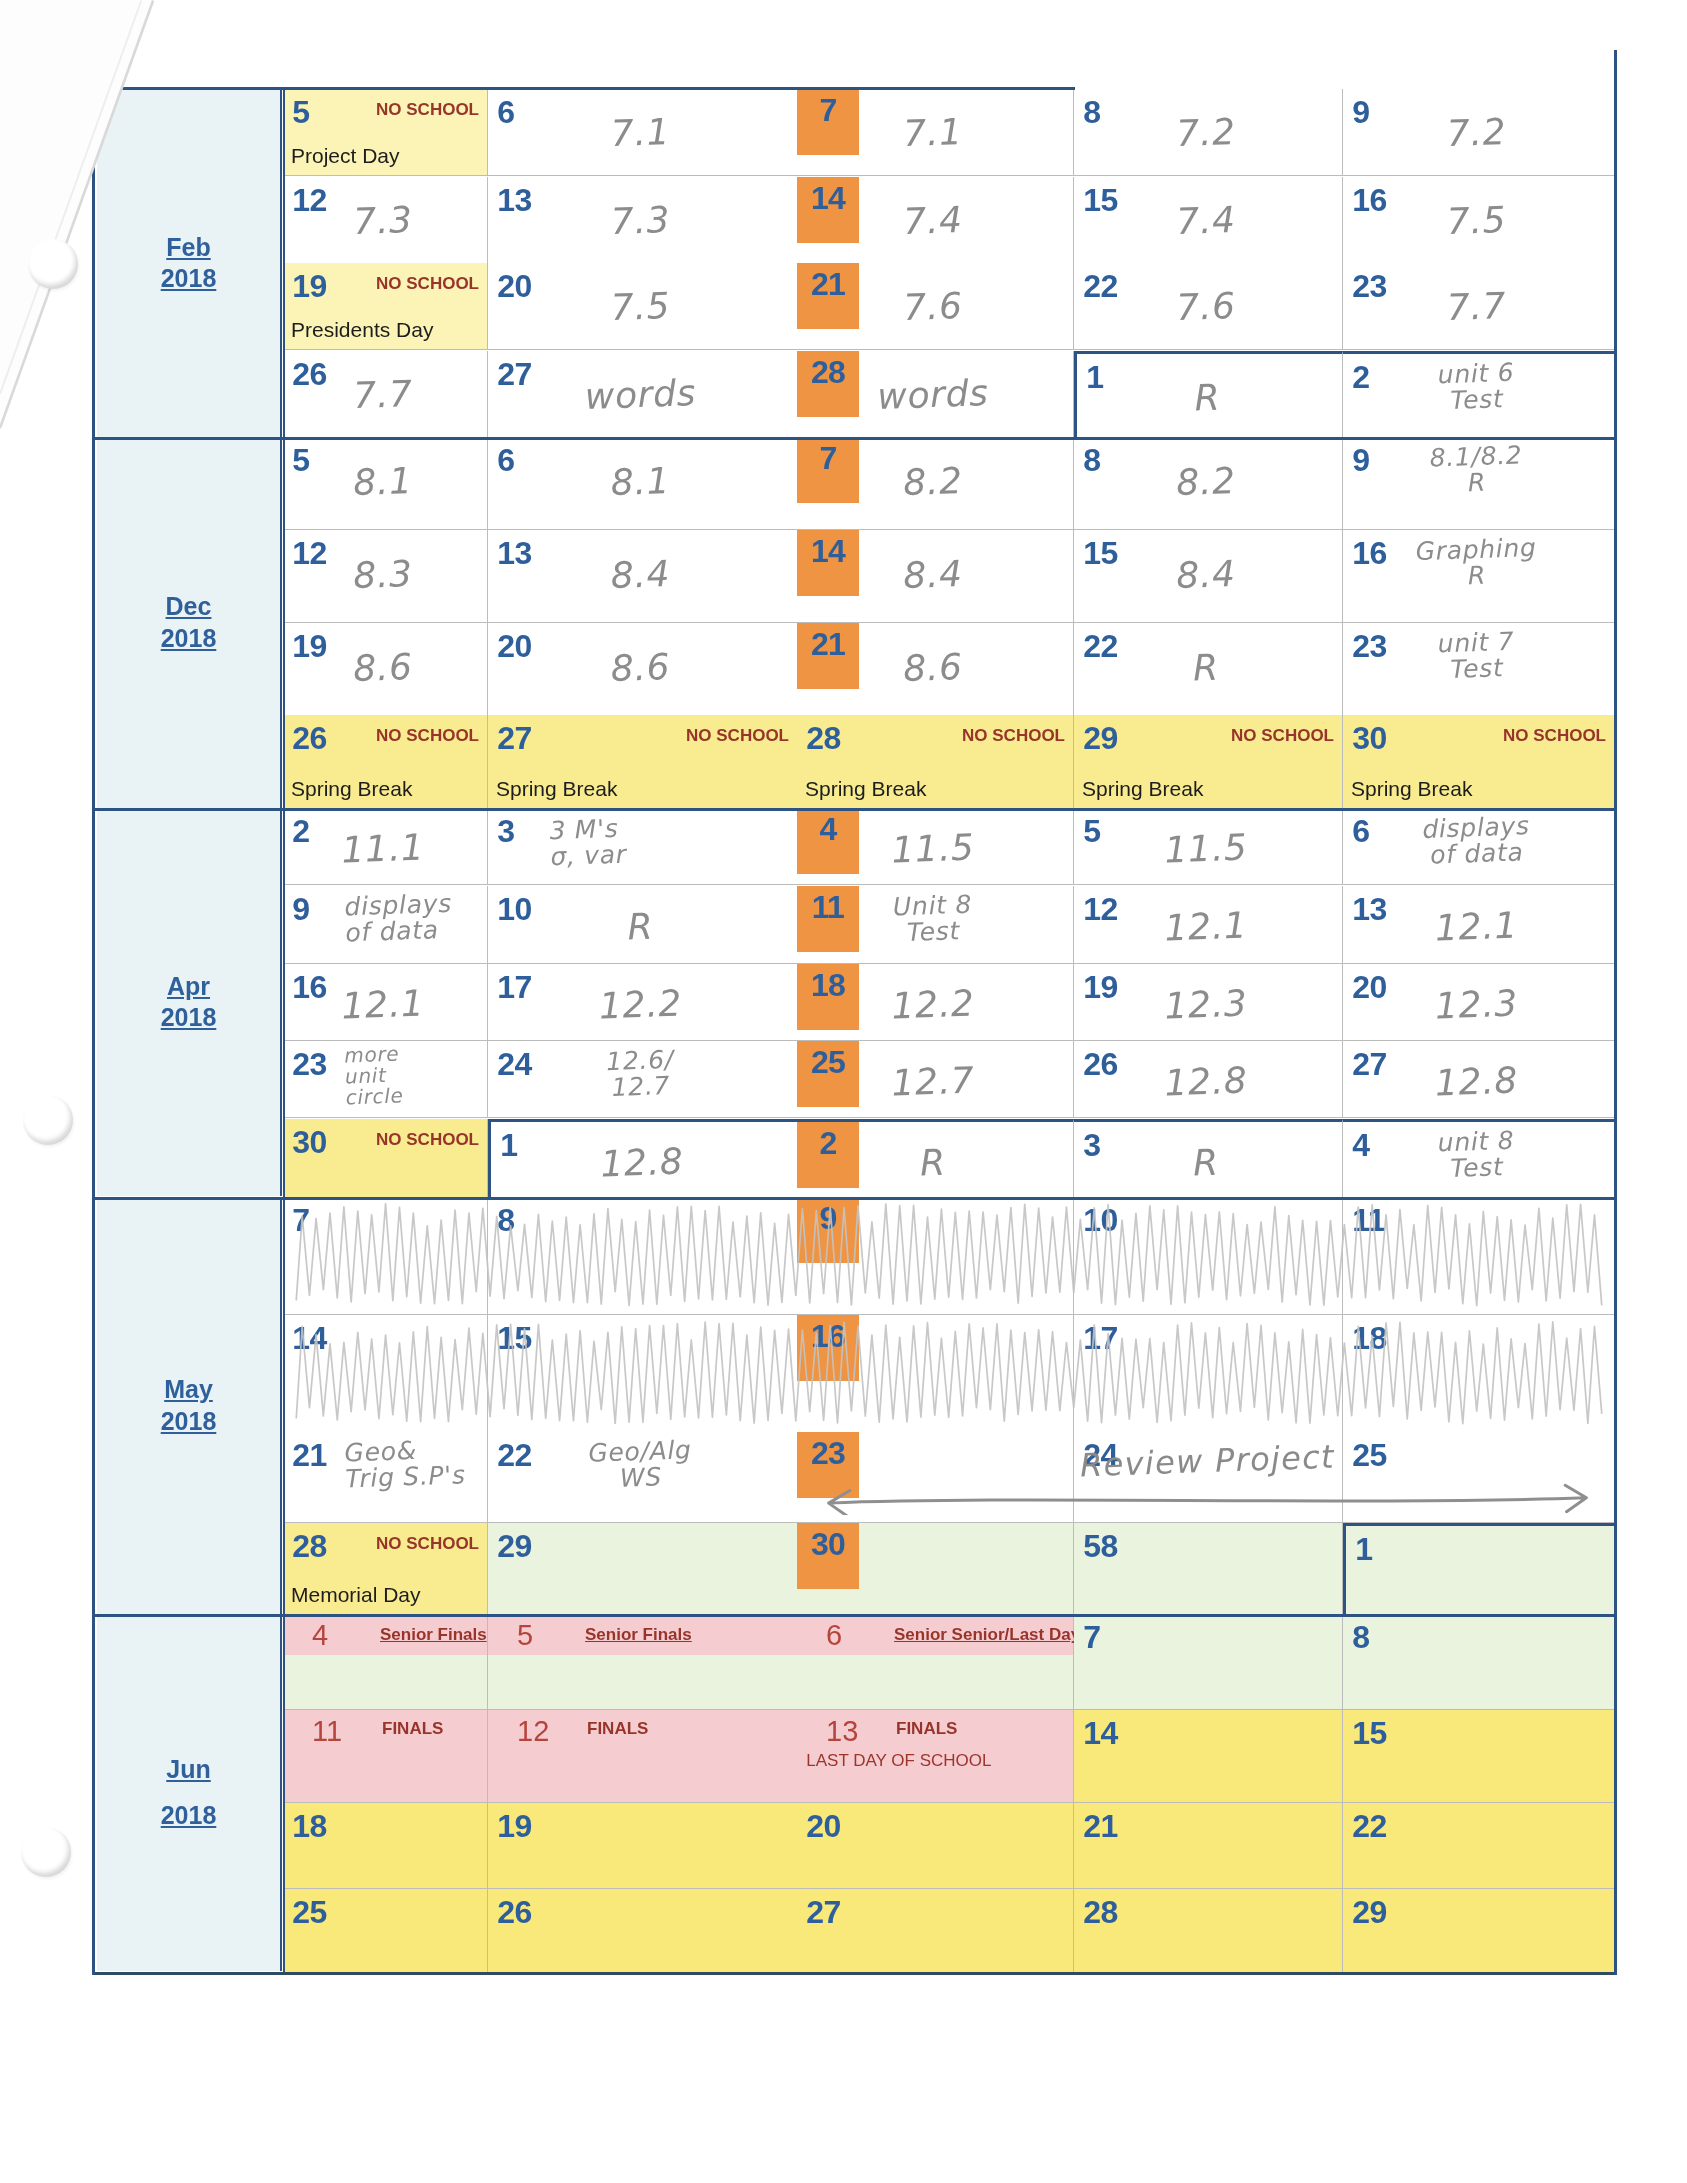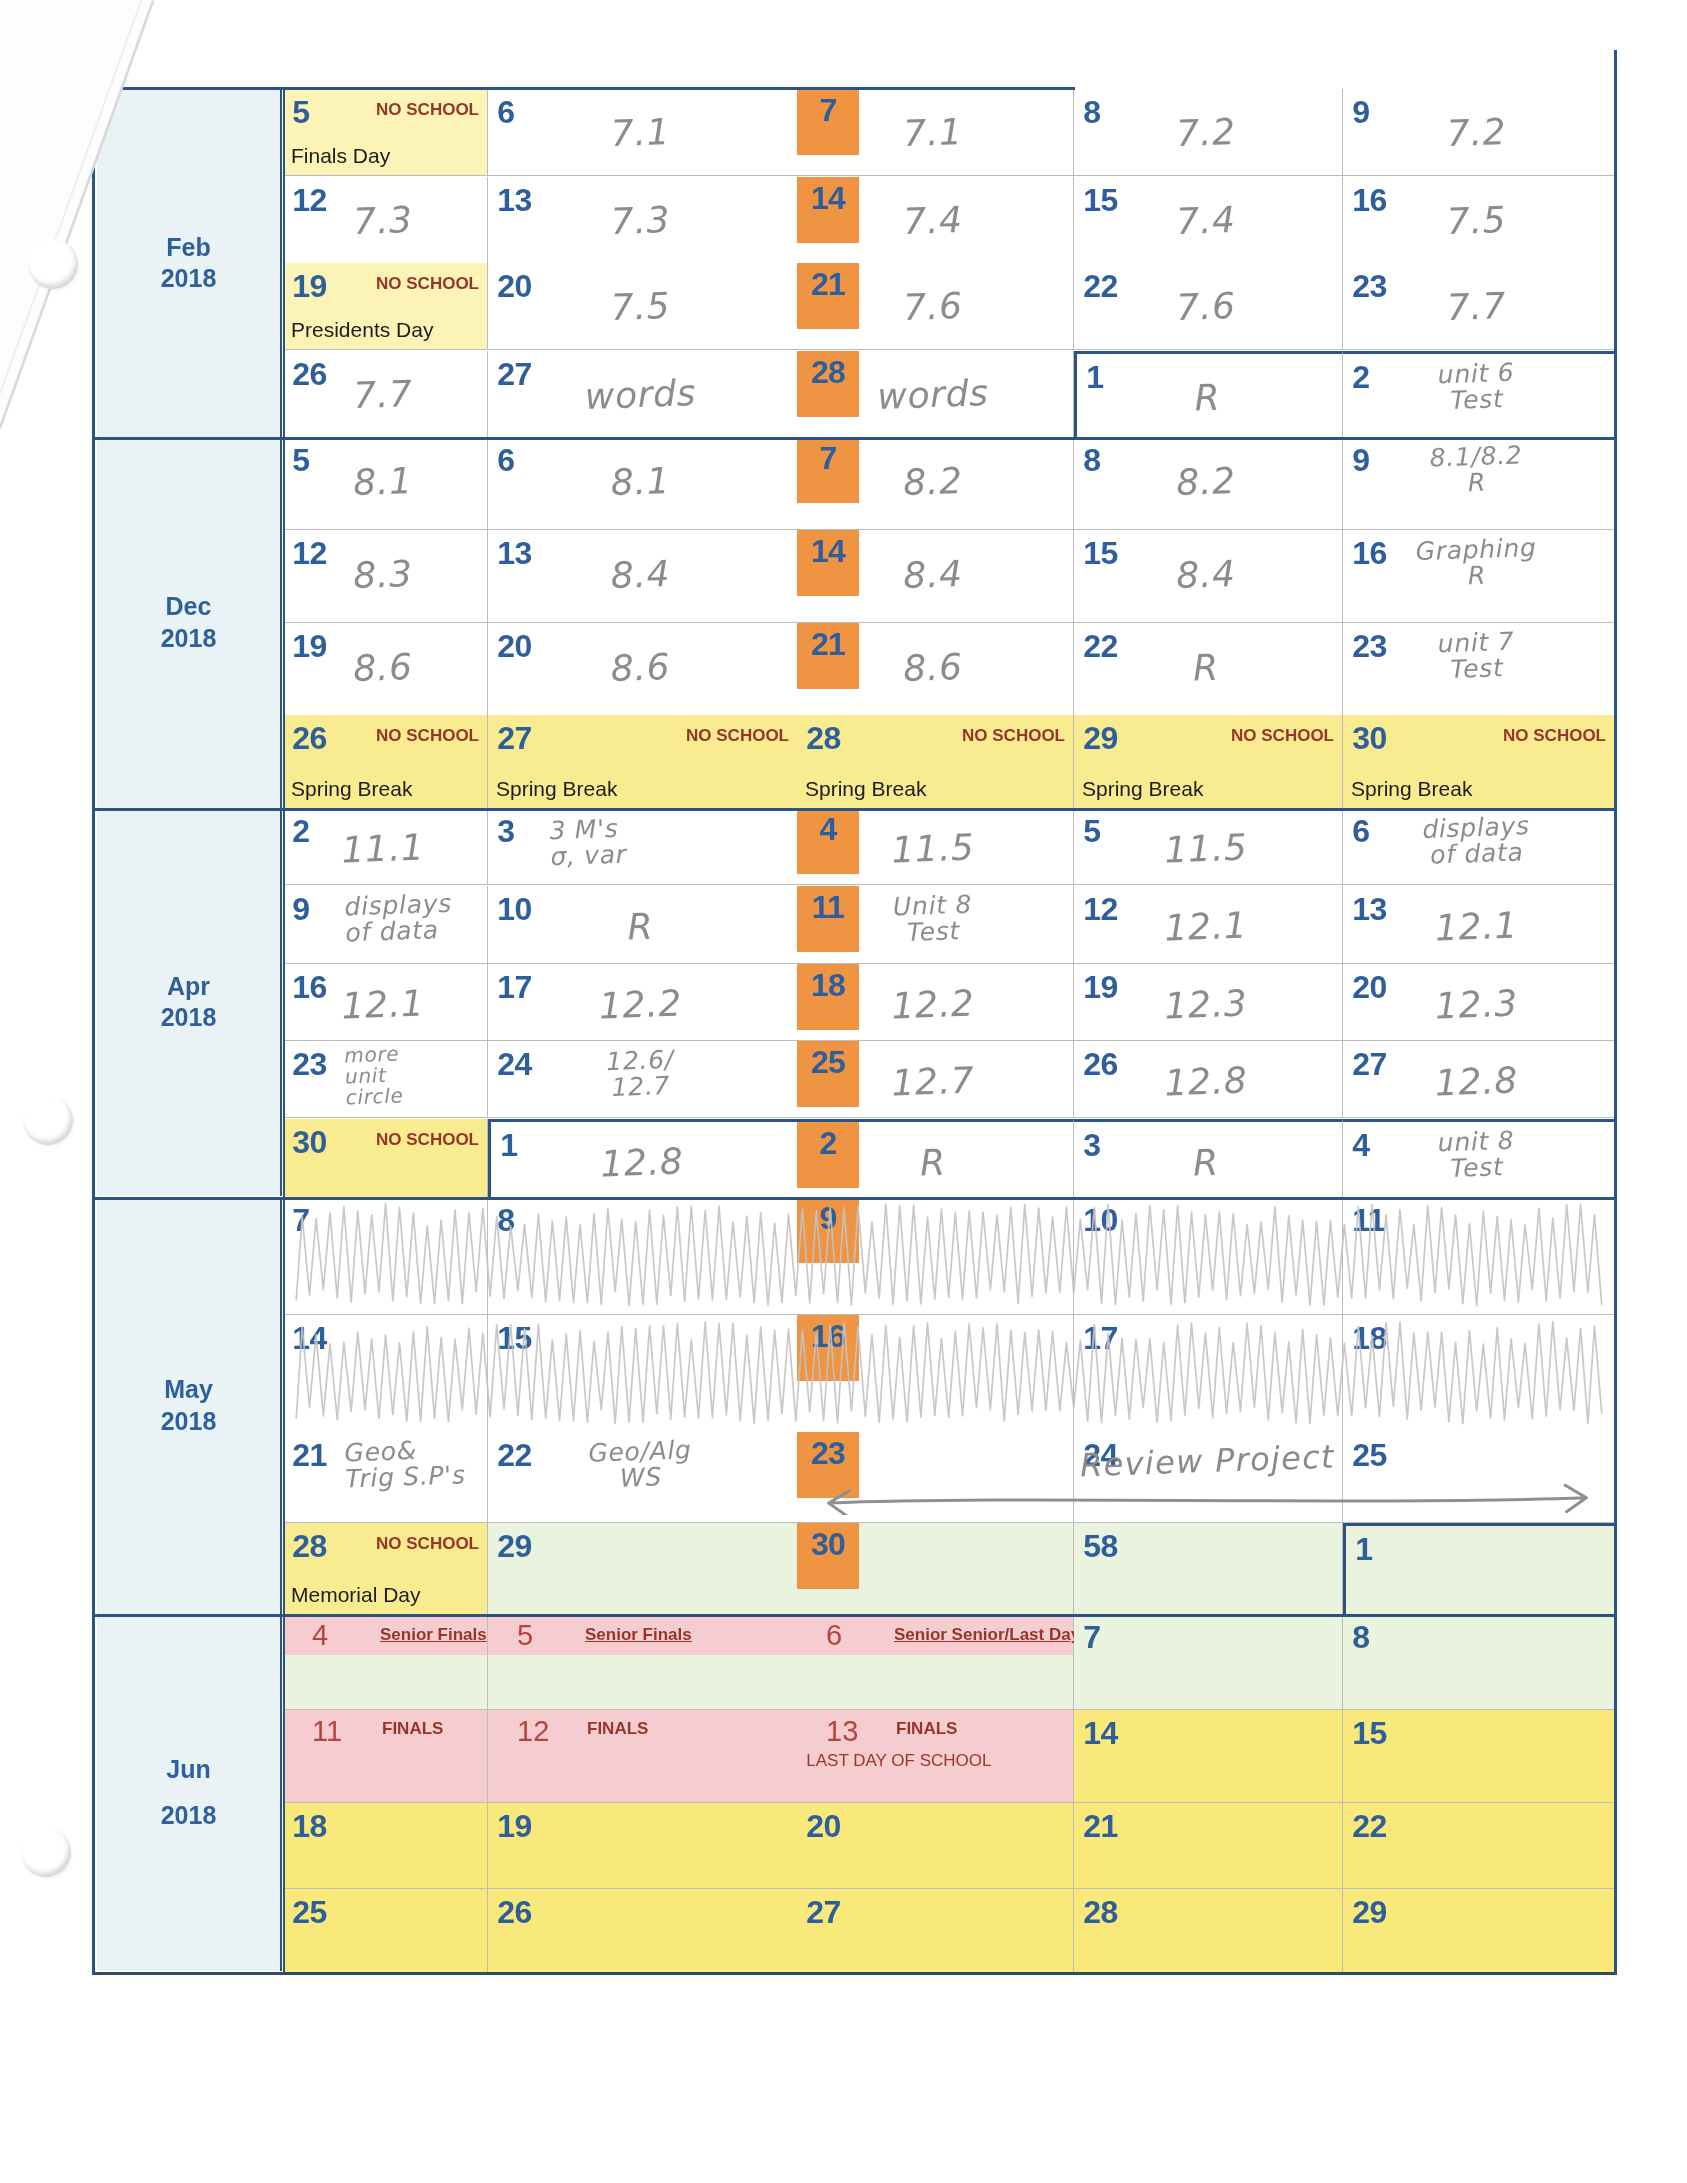--- a/index.html
+++ b/index.html
@@ -16,21 +16,21 @@
   .banner.right{right:8px;top:10.6px;}
   .banner.inband{left:97px;top:10.6px;text-decoration:underline;}
   .banner.inpink{left:99px;top:9.3px;}
   .evlabel{position:absolute;left:8px;bottom:6.6px;font-size:21px;color:#1d1d1d;white-space:nowrap;}
   .evlabel2{position:absolute;left:9.3px;top:41px;font-size:17px;color:#9d352a;white-space:nowrap;}
   .hw{position:absolute;left:0;right:4px;color:#8c8c8c;font-family:"DejaVu Sans",sans-serif;font-style:italic;
       transform:rotate(-2deg);line-height:1.04;text-align:center;letter-spacing:0.7px;}
   .hw.left{text-align:left;padding-left:62px;right:0;}
   .band{position:absolute;left:0;top:0;right:0;height:41px;background:#f5cdd1;}
   .month-label{position:absolute;background:#e9f2f5;border-right:2px solid #2d5382;display:flex;flex-direction:column;
-      justify-content:center;align-items:center;color:#2f609b;font-weight:700;font-size:25px;line-height:1.25;box-sizing:border-box;}
+      justify-content:center;align-items:center;color:#2f609b;font-weight:700;font-size:25px;line-height:1.25;box-sizing:border-box;text-decoration:underline;}
   .navy{position:absolute;background:#2d5382;z-index:5;}
   .darkline{position:absolute;background:#2f4b63;z-index:5;}
   .overlay{position:absolute;z-index:6;pointer-events:none;}
   .rp-text{position:absolute;left:0;right:0;top:0;text-align:center;font-family:"DejaVu Sans",sans-serif;font-style:italic;
       font-size:32px;color:#8a8a8a;transform:rotate(-2deg);letter-spacing:1.3px;}
   .hole{position:absolute;width:50px;height:50px;border-radius:50%;background:#fff;
       box-shadow:inset -2.6px -4px 5.3px rgba(0,0,0,.16), 1.3px 2px 2.6px rgba(0,0,0,.05);z-index:8;}
   .crease{position:absolute;z-index:7;}
 </style>
 </head>
@@ -46,21 +46,21 @@
 <div class="hole" style="left:21px;top:1827px;"></div>
 
 <div id="grid-root">
     <div class="month-label" style="left: 97px; top: 89px; width: 185px; height: 348px;">
       <div>Feb</div>
       <div>2018</div>
     </div>
     <div class="cell" style="left: 283px; top: 89px; width: 205px; height: 87px; background: rgb(251, 244, 182); border-right: 1.3px solid rgb(188, 188, 188); border-bottom: 1.3px solid rgb(188, 188, 188);">
       <span class="num">5</span>
       <span class="banner right">NO SCHOOL</span>
-      <span class="evlabel">Finals Day</span>
+      <span class="evlabel">Project Day</span>
     </div>
     <div class="cell" style="left: 488px; top: 89px; width: 310px; height: 87px; border-right: 1.3px solid rgb(188, 188, 188); border-bottom: 1.3px solid rgb(188, 188, 188);">
       <span class="num">6</span>
       <div class="hw" style="font-size: 36px; top: 24.5px;">
         <div>7.1</div>
       </div>
     </div>
     <div class="cell" style="left: 797px; top: 89px; width: 277px; height: 87px; border-right: 1.3px solid rgb(188, 188, 188); border-bottom: 1.3px solid rgb(188, 188, 188);">
       <div class="obox" style="height: 66px;">
         <span class="num">7</span>

